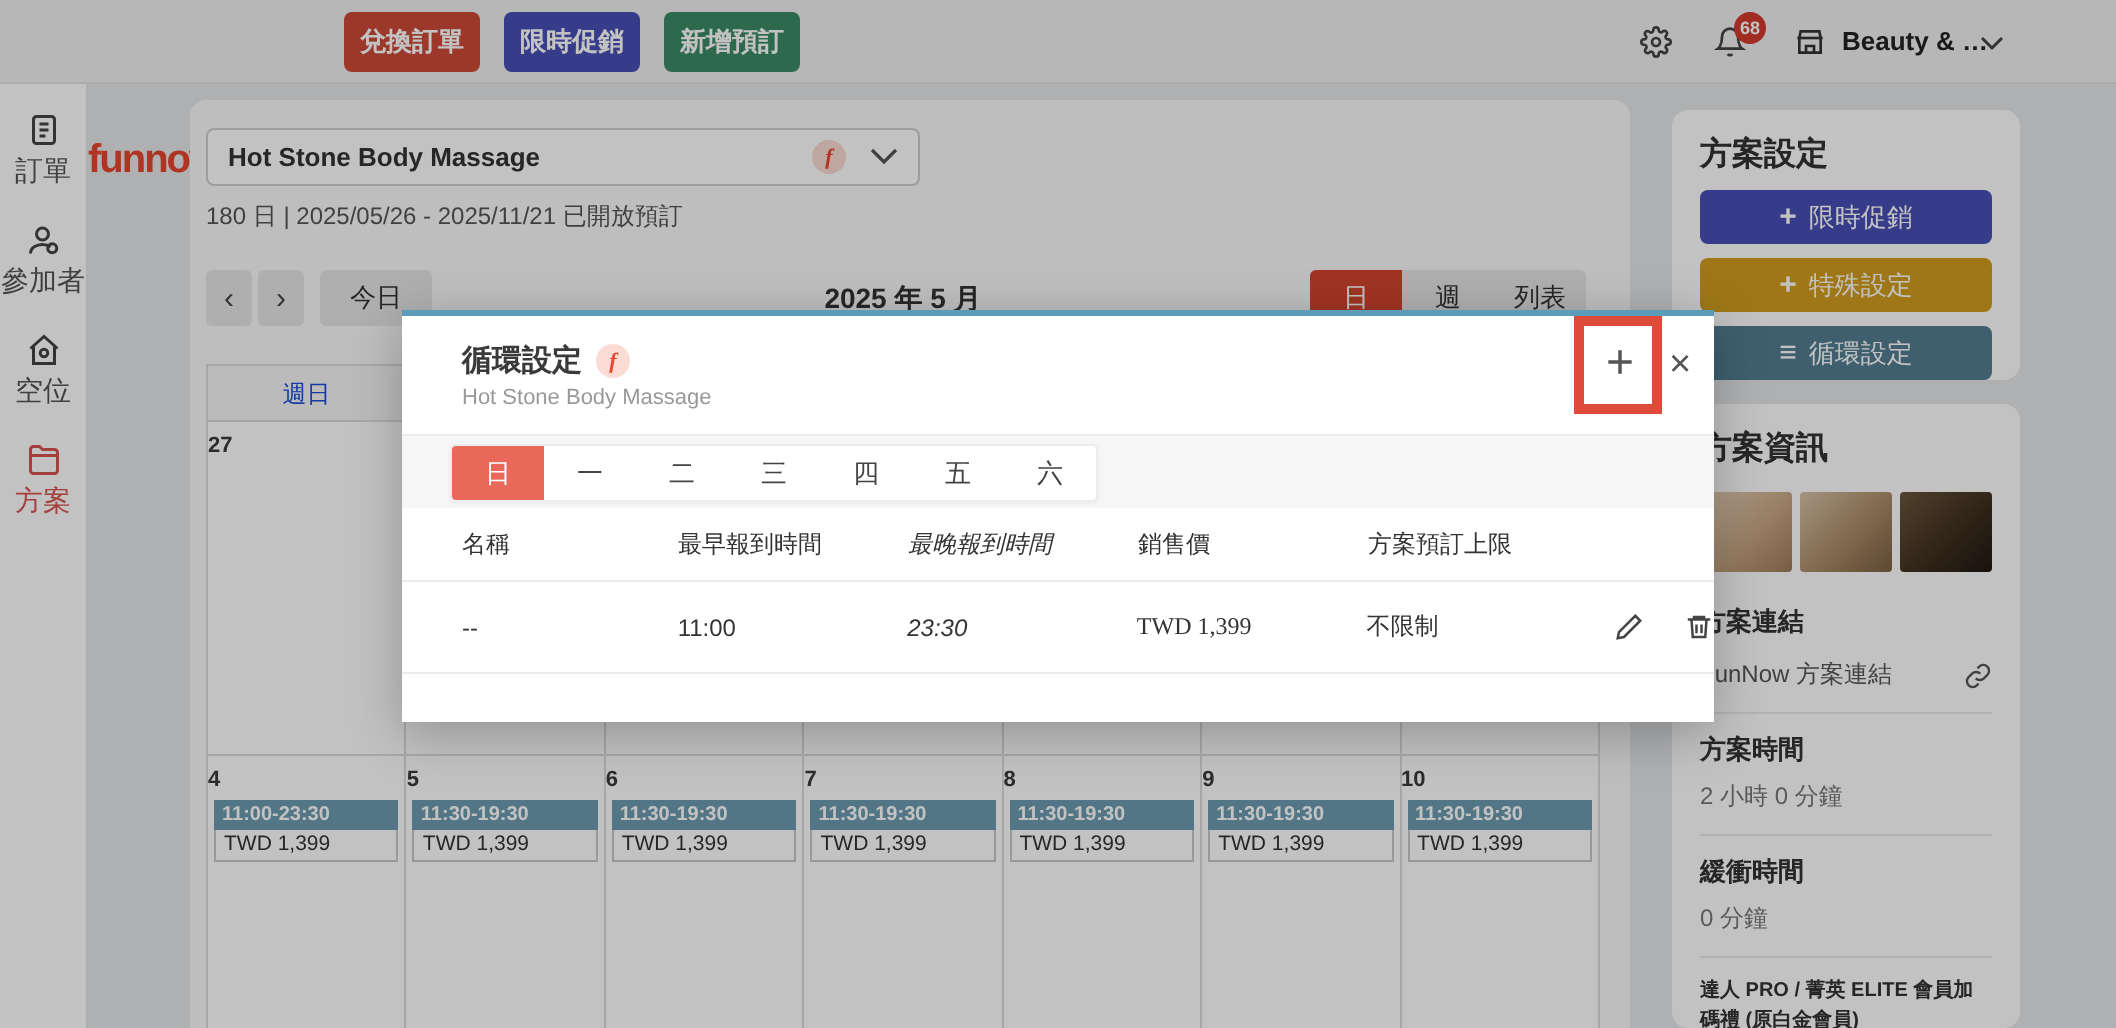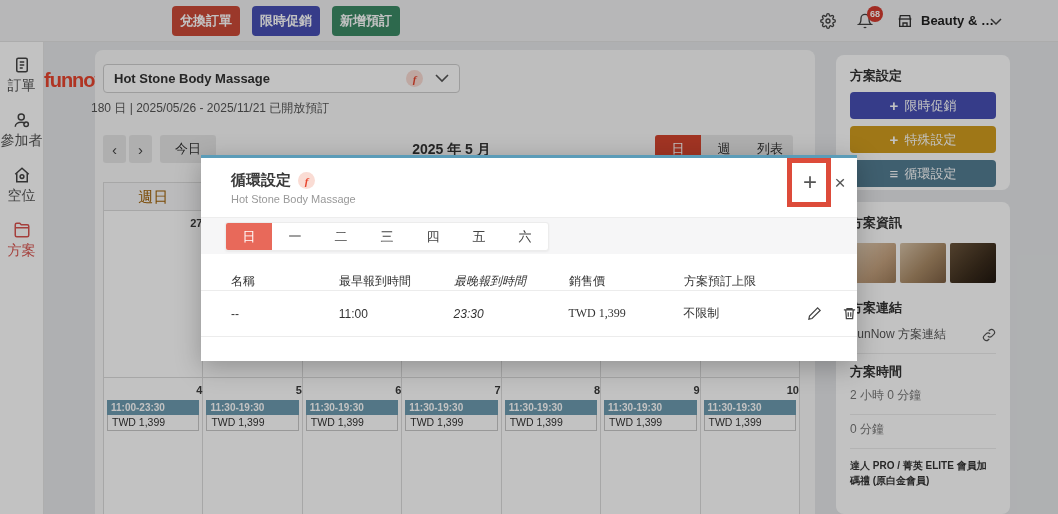--- a/index.html
+++ b/index.html
@@ -26,47 +26,47 @@
   .side-item { display:flex; flex-direction:column; align-items:center; margin-bottom:16px; cursor:pointer; }
   .side-item .lbl { font-size:14px; color:#555; margin-top:3px; }
   .side-item.active .lbl { color:var(--sidebar-active); }
 
   
   .content-panel { position:absolute; left:95px; top:50px; width:720px; height:464px; background:#fafafa; border-radius:8px 8px 0 0; }
   .plan-selector { position:absolute; left:103px; top:64px; width:357px; height:29px; background:#fff; border:1px solid #cfcfcf; border-radius:4px; display:flex; align-items:center; padding:0 10px; cursor:pointer; }
   .plan-selector .val { font-size:13px; color:#333; font-weight:bold; flex:1; }
   .f-badge { width:17px; height:17px; border-radius:50%; background:#fadcd4; color:var(--brand-red); font-size:11px; font-weight:bold; font-style:italic; font-family:"Liberation Serif","DejaVu Serif",serif; display:flex; align-items:center; justify-content:center; }
   .plan-selector .f-badge { margin-right:12px; }
-  .plan-period { position:absolute; left:91px; top:100px; font-size:12px; color:#555; }
+  .plan-period { position:absolute; left:103px; top:100px; font-size:12px; color:#555; }
 
   .nav-btn { position:absolute; top:135px; width:23px; height:28px; background:#e7e7e7; border-radius:3px; color:#444; font-size:15px; display:flex; align-items:center; justify-content:center; cursor:pointer; }
   .prev-btn { left:103px; } .next-btn { left:129px; }
   .today-btn { position:absolute; left:160px; top:135px; width:56px; height:28px; background:#e7e7e7; border-radius:3px; color:#333; font-size:13px; display:flex; align-items:center; justify-content:center; cursor:pointer; }
   .cal-title { position:absolute; left:103px; top:141px; width:697px; text-align:center; font-size:14px; font-weight:bold; color:#333; }
   .view-tabs { position:absolute; left:655px; top:135px; height:28px; display:flex; background:#e7e7e7; border-radius:3px; overflow:hidden; }
   .view-tab { width:46px; height:28px; line-height:28px; text-align:center; font-size:13px; color:#333; cursor:pointer; }
   .view-tab.active { background:var(--view-tab-active-bg); color:#fff; }
 
   
   .calendar { position:absolute; left:103px; top:182px; width:697px; border-left:1px solid #dcdcdc; border-top:1px solid #dcdcdc; }
   .cal-head, .cal-row { display:flex; }
-  .cal-hcell { flex:1; height:28px; background:#f6f6f7; border-right:1px solid #dcdcdc; border-bottom:1px solid #dcdcdc; font-size:15px; color:#a16207; text-align:center; line-height:28px; }
+  .cal-hcell { flex:1; height:28px; background:#f6f6f7; border-right:1px solid #dcdcdc; border-bottom:1px solid #dcdcdc; font-size:12px; color:#1d4ed8; text-align:center; line-height:28px; }
   .cal-cell { flex:1; border-right:1px solid #dcdcdc; border-bottom:1px solid #dcdcdc; background:#fff; }
   .row1 .cal-cell { height:167px; }
   .row2 .cal-cell { height:137px; }
-  .cal-date { display:block; text-align:right; font-size:11px; font-weight:bold; color:#3a3a3a; margin-top:6px; }
+  .cal-date { display:block; text-align:left; font-size:11px; font-weight:bold; color:#3a3a3a; margin-top:6px; }
   .event-card { margin:4px 3px 0; cursor:pointer; }
   .event-card .ev-time { background:var(--event-header-bg); color:#fff; font-size:10px; font-weight:bold; padding:2px 4px; }
   .event-card .ev-price { background:#fff; border:1px solid #c8c8c8; border-top:none; color:#333; font-size:10.5px; padding:1px 4px 2px; }
 
   
   .rp-card { position:absolute; left:836px; width:174px; background:#fff; border-radius:8px; padding:12px 14px; }
   .rp-settings { top:55px; height:135px; }
   .rp-info { top:202px; height:312px; }
-  .rp-title { font-size:13px; font-weight:bold; color:#333; }
+  .rp-title { font-size:16px; font-weight:bold; color:#333; }
   .rp-btn { height:27px; border-radius:4px; color:#fff; font-size:13px; display:flex; align-items:center; justify-content:center; gap:6px; margin-top:7px; cursor:pointer; }
   .rp-btn .ic { font-size:15px; font-weight:bold; line-height:1; }
   .rp-promo { background:var(--btn-promo-bg); }
   .rp-special { background:var(--btn-special-bg); }
   .rp-recurring { background:var(--btn-recurring-bg); }
   .rp-images { display:flex; gap:4px; margin-top:11px; }
   .rp-img { width:46px; height:40px; border-radius:2px; }
   .rp-img.i1 { background:linear-gradient(135deg,#e9d6bd,#c5a27f 60%,#9b7a58); }
   .rp-img.i2 { background:linear-gradient(135deg,#d8c3a8,#a98a66 55%,#7c5f43); }
   .rp-img.i3 { background:linear-gradient(135deg,#6b553c,#3c2d1d 60%,#201710); }
@@ -85,21 +85,21 @@
   .modal-head { height:60px; border-bottom:1px solid #ededed; position:relative; padding:13px 0 0 30px; }
   .m-title-row { display:flex; align-items:center; gap:7px; }
   .m-title { font-size:15px; font-weight:bold; color:#3a3a3a; }
   .m-subtitle { font-size:11px; color:#999; margin-top:3px; }
   .m-add { position:absolute; left:598px; top:10px; width:22px; font-size:24px; font-weight:300; color:#555; text-align:center; cursor:pointer; }
   .m-close { position:absolute; left:630px; top:14px; width:18px; font-size:19px; color:#555; text-align:center; cursor:pointer; }
   .m-tab-strip { height:36px; background:#f6f6f7; display:flex; align-items:center; padding-left:24px; }
   .day-tabs { display:flex; background:#fff; border:1px solid #ececec; border-radius:3px; overflow:hidden; box-shadow:0 1px 2px rgba(0,0,0,0.05); }
   .day-tab { width:46px; height:27px; line-height:27px; text-align:center; font-size:13px; color:#444; cursor:pointer; }
   .day-tab.active { background:var(--modal-day-tab-active-bg); color:#fff; }
-  .m-table-head { display:flex; align-items:flex-end; height:37px; padding-left:30px; border-bottom:1px solid #ececec; font-size:12px; color:#333; }
+  .m-table-head { display:flex; align-items:center; height:37px; padding-left:30px; border-bottom:1px solid #ececec; font-size:12px; color:#333; }
   .m-row { display:flex; align-items:center; height:46px; padding-left:30px; border-bottom:1px solid #ececec; font-size:12px; color:#333; }
   .c-name { width:108px; } .c-early { width:115px; } .c-late { width:115px;font-style:italic; } .c-price { width:115px;font-family:Liberation Serif, serif; } .c-limit { width:120px; }
   .row-actions { display:flex; gap:20px; margin-left:4px; }
   .row-actions span { cursor:pointer; display:flex; }
 
   
   .annotation-box { position:absolute; left:787px; top:158px; width:44px; height:49px; border:5px solid var(--annotation-border); z-index:70; }
 
   svg { display:block; }
 </style>
@@ -314,20 +314,21 @@
           <svg width="14" height="14" viewBox="0 0 24 24" fill="none" stroke="#555" stroke-width="2">
               <path d="M10 14a5 5 0 0 0 7.07 0l3-3a5 5 0 0 0-7.07-7.07l-1.5 1.5"></path>
               <path d="M14 10a5 5 0 0 0-7.07 0l-3 3a5 5 0 0 0 7.07 7.07l1.5-1.5"></path>
             </svg>
         </span>
       </div>
       <div class="rp-divider"></div>
       <div class="rp-sec-title" style="margin-top:9px">方案時間</div>
       <div class="rp-value">2 小時 0 分鐘</div>
       <div class="rp-divider"></div>
+      <div class="rp-sec-title" style="margin-top:9px">緩衝時間</div>
       <div class="rp-value">0 分鐘</div>
       <div class="rp-divider"></div>
       <div class="rp-bonus-title">達人 PRO / 菁英 ELITE 會員加碼禮 (原白金會員)</div>
 
     </div>
   </aside>
 </div>
 
 <div class="overlay"></div>
 

